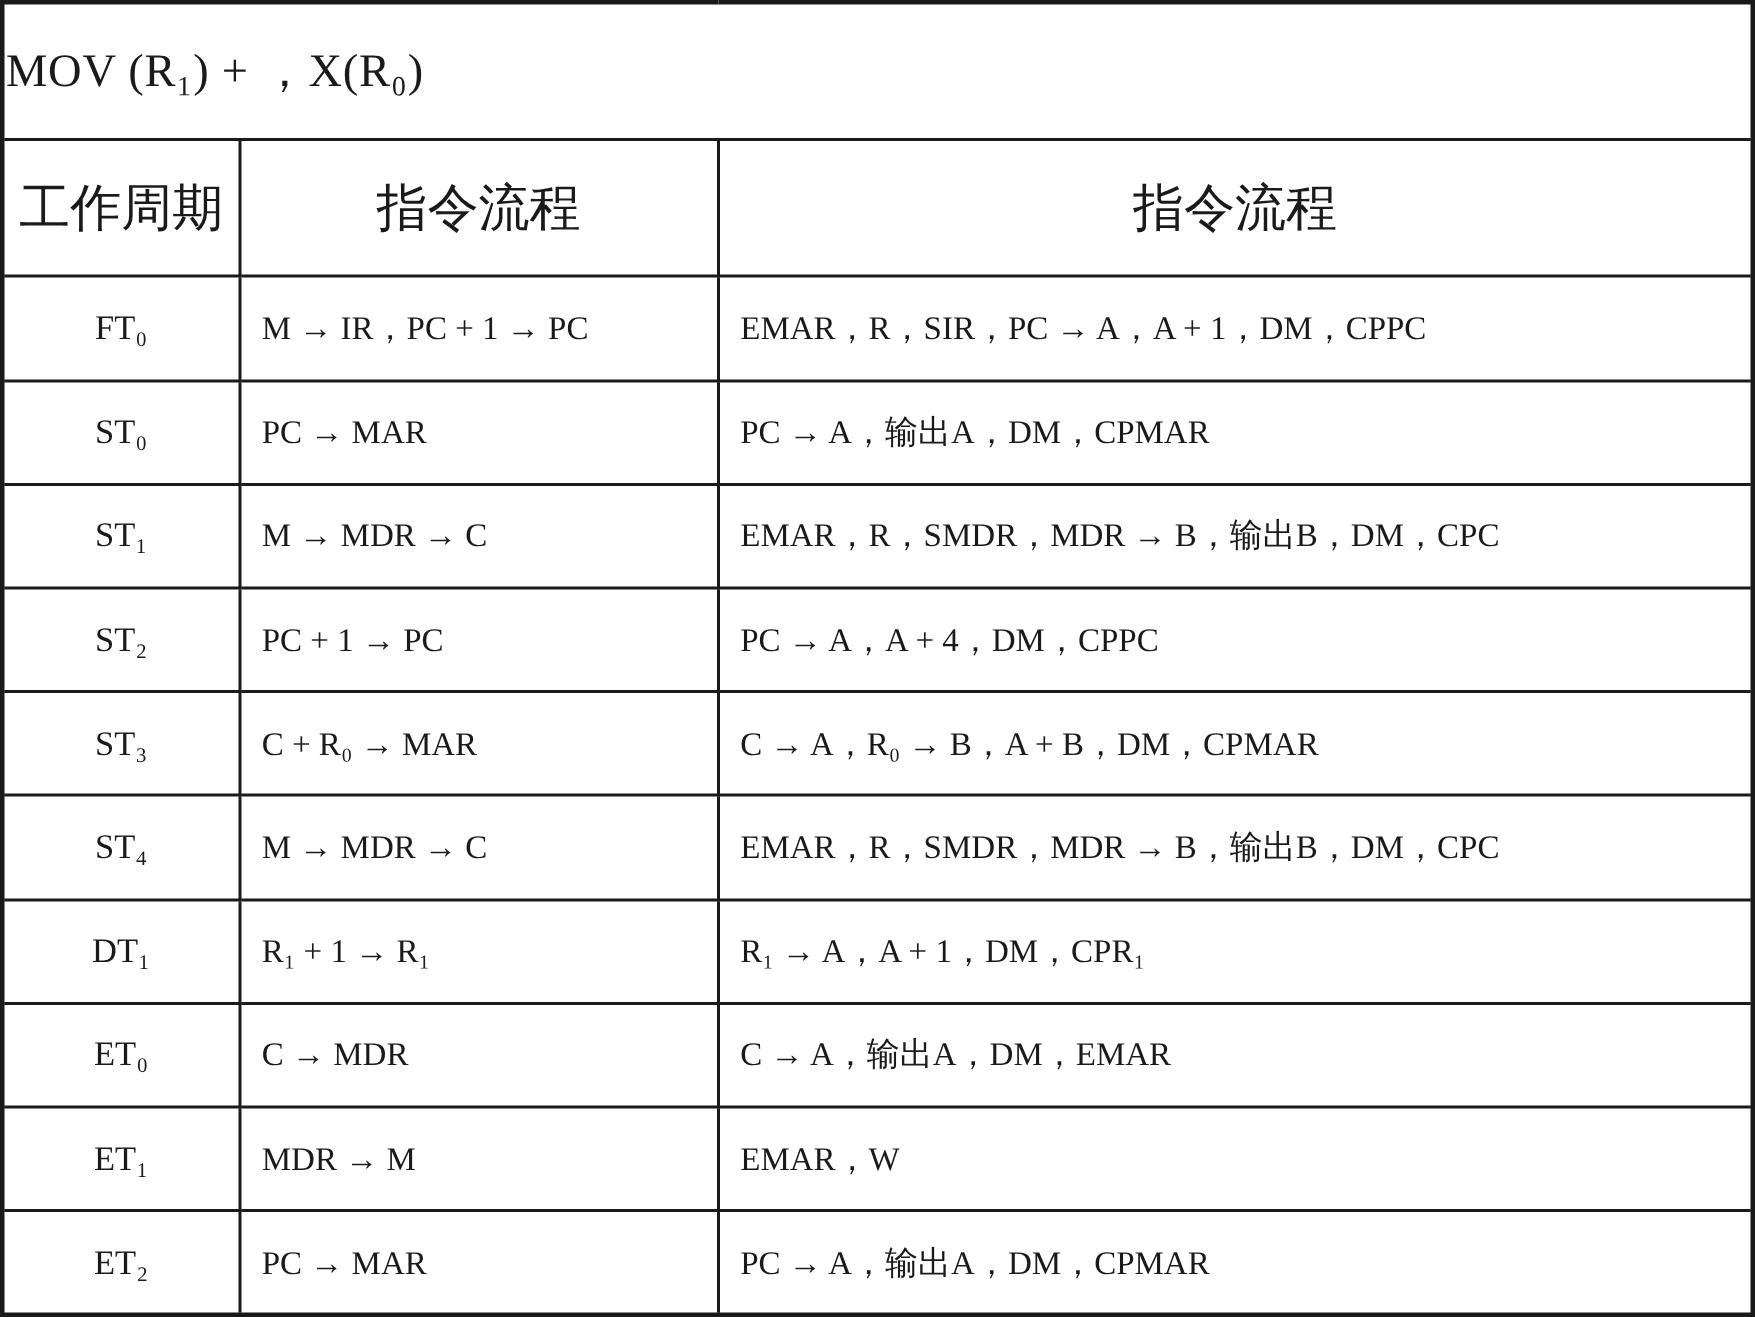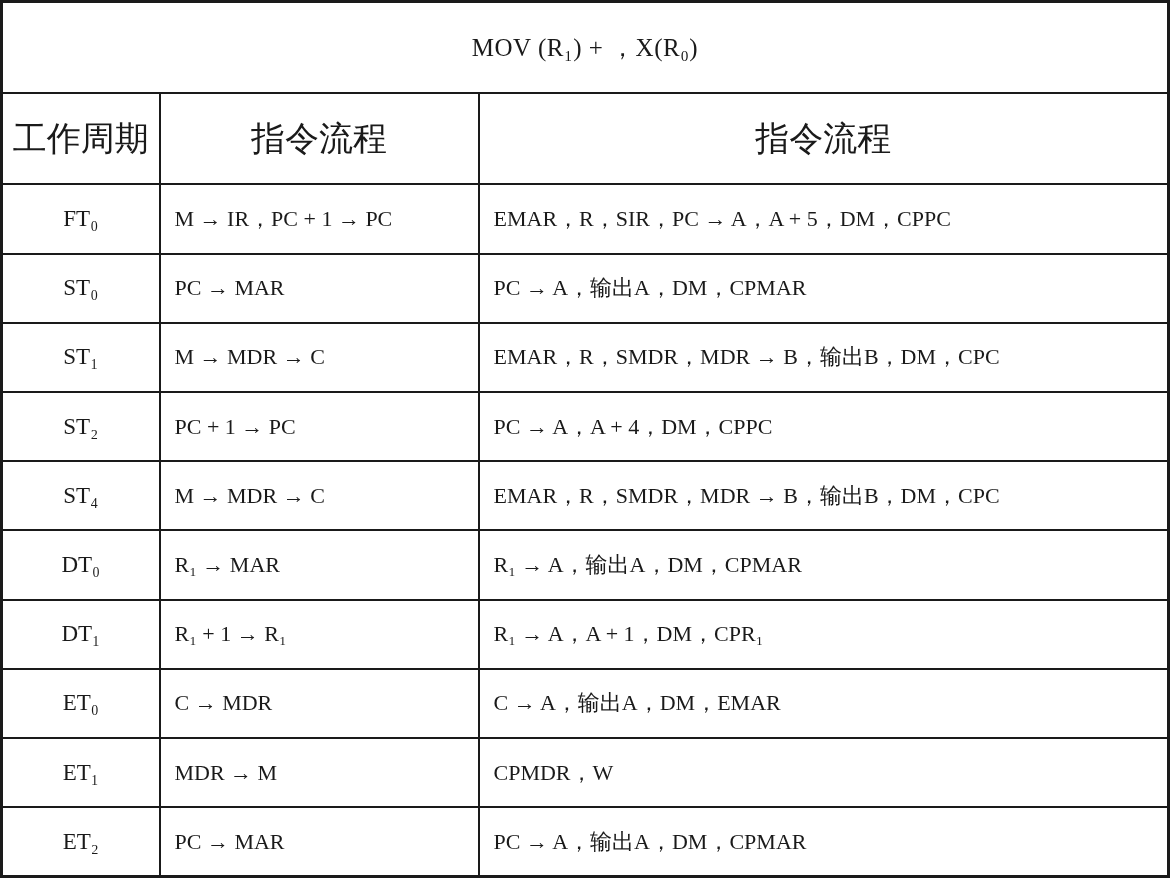--- a/index.html
+++ b/index.html
@@ -29,22 +29,21 @@
     vertical-align: middle;
     overflow: hidden;
     white-space: nowrap;
   }
   col.c1 { width: 158px; }
   col.c2 { width: 319px; }
   col.c3 { width: auto; }
 
   tr.title-row { height: 70px; }
   td.title-cell {
-    text-align: center;
-    font-size: 25px;
+    font-size: 31px;
     letter-spacing: 0.5px;
   }
   tr.header-row { height: 70px; }
   td.hcell {
     text-align: center;
     font-size: 34px;
   }
   tr.data-row { height: 53px; }
   td.cycle {
     text-align: center;
@@ -73,61 +72,61 @@
       </tr>
       <tr class="header-row">
         <td class="hcell">工作周期</td>
         <td class="hcell">指令流程</td>
         <td class="hcell">指令流程</td>
       </tr>
 
       <tr class="data-row">
         <td class="cycle">FT₀</td>
         <td class="flow">M → IR，PC + 1 → PC</td>
-        <td class="micro">EMAR，R，SIR，PC → A，A + 5，DM，CPPC</td>
+        <td class="micro">EMAR，R，SIR，PC → A，A + 1，DM，CPPC</td>
       </tr>
       <tr class="data-row">
         <td class="cycle">ST₀</td>
         <td class="flow">PC → MAR</td>
         <td class="micro">PC → A，输出A，DM，CPMAR</td>
       </tr>
       <tr class="data-row">
         <td class="cycle">ST₁</td>
         <td class="flow">M → MDR → C</td>
         <td class="micro">EMAR，R，SMDR，MDR → B，输出B，DM，CPC</td>
       </tr>
       <tr class="data-row">
         <td class="cycle">ST₂</td>
         <td class="flow">PC + 1 → PC</td>
         <td class="micro">PC → A，A + 4，DM，CPPC</td>
       </tr>
       <tr class="data-row">
+        <td class="cycle">ST₃</td>
+        <td class="flow">C + R₀ → MAR</td>
+        <td class="micro">C → A，R₀ → B，A + B，DM，CPMAR</td>
+      </tr>
+      <tr class="data-row">
         <td class="cycle">ST₄</td>
         <td class="flow">M → MDR → C</td>
         <td class="micro">EMAR，R，SMDR，MDR → B，输出B，DM，CPC</td>
-      </tr>
-      <tr class="data-row">
-        <td class="cycle">DT₀</td>
-        <td class="flow">R₁ → MAR</td>
-        <td class="micro">R₁ → A，输出A，DM，CPMAR</td>
       </tr>
       <tr class="data-row">
         <td class="cycle">DT₁</td>
         <td class="flow">R₁ + 1 → R₁</td>
         <td class="micro">R₁ → A，A + 1，DM，CPR₁</td>
       </tr>
       <tr class="data-row">
         <td class="cycle">ET₀</td>
         <td class="flow">C → MDR</td>
         <td class="micro">C → A，输出A，DM，EMAR</td>
       </tr>
       <tr class="data-row">
         <td class="cycle">ET₁</td>
         <td class="flow">MDR → M</td>
-        <td class="micro">CPMDR，W</td>
+        <td class="micro">EMAR，W</td>
       </tr>
       <tr class="data-row">
         <td class="cycle">ET₂</td>
         <td class="flow">PC → MAR</td>
         <td class="micro">PC → A，输出A，DM，CPMAR</td>
       </tr>
     </tbody>
   </table>
 </div>
 

